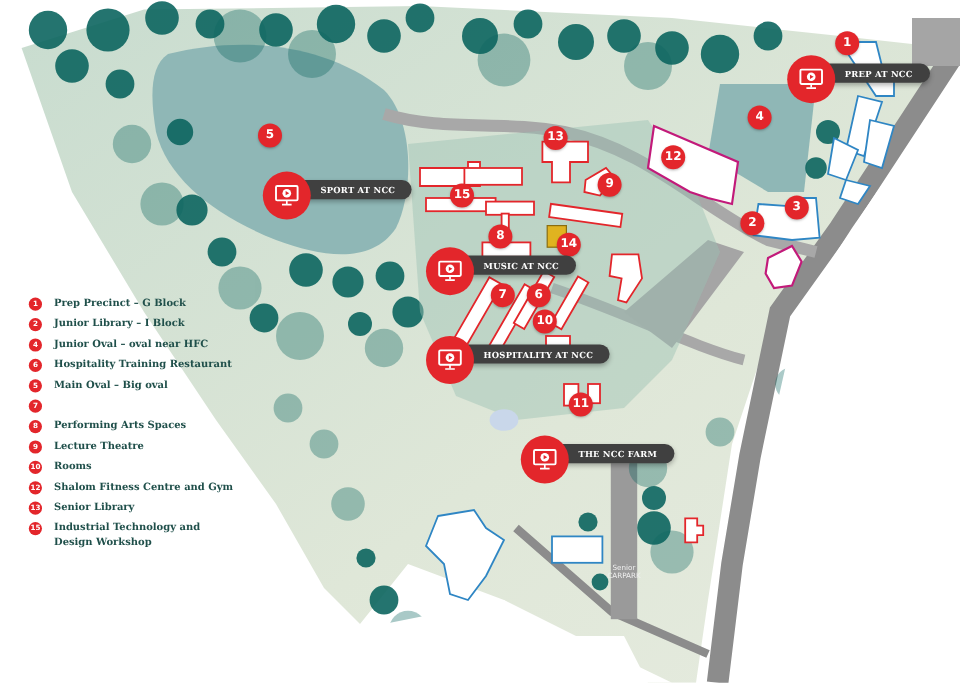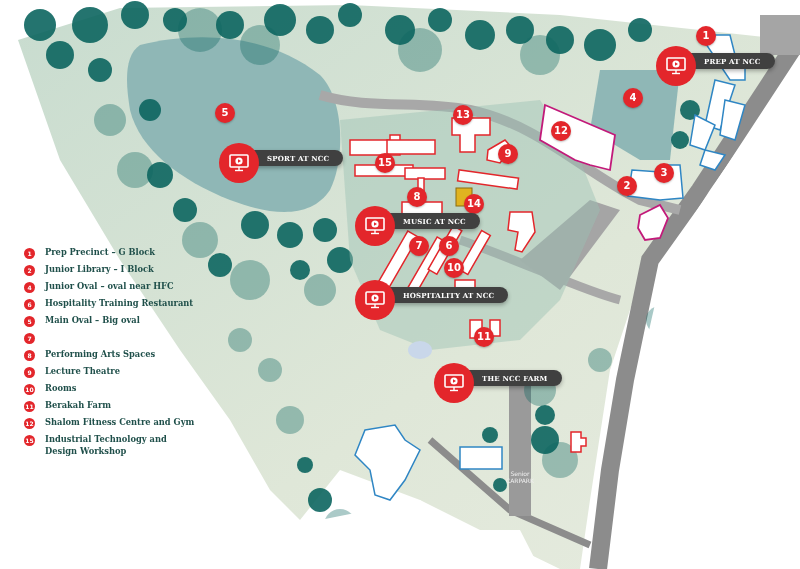--- a/index.html
+++ b/index.html
@@ -265,26 +265,26 @@
   </div>
       <div class="legend-item">
     <span class="legend-num">9</span>
     <span class="legend-label">Lecture Theatre</span>
   </div>
       <div class="legend-item">
     <span class="legend-num">10</span>
     <span class="legend-label">Rooms</span>
   </div>
       <div class="legend-item">
-    <span class="legend-num">11</span>
-    <span class="legend-label">Berakah Farm</span>
-  </div>
-      <div class="legend-item">
     <span class="legend-num">12</span>
     <span class="legend-label">Shalom Fitness Centre and Gym</span>
+  </div>
+      <div class="legend-item">
+    <span class="legend-num">13</span>
+    <span class="legend-label">Senior Library</span>
   </div>
       <div class="legend-item">
     <span class="legend-num">15</span>
     <span class="legend-label">Industrial Technology and
 Design Workshop</span>
   </div>
     </div>
 </div>
 
 </body></html>

